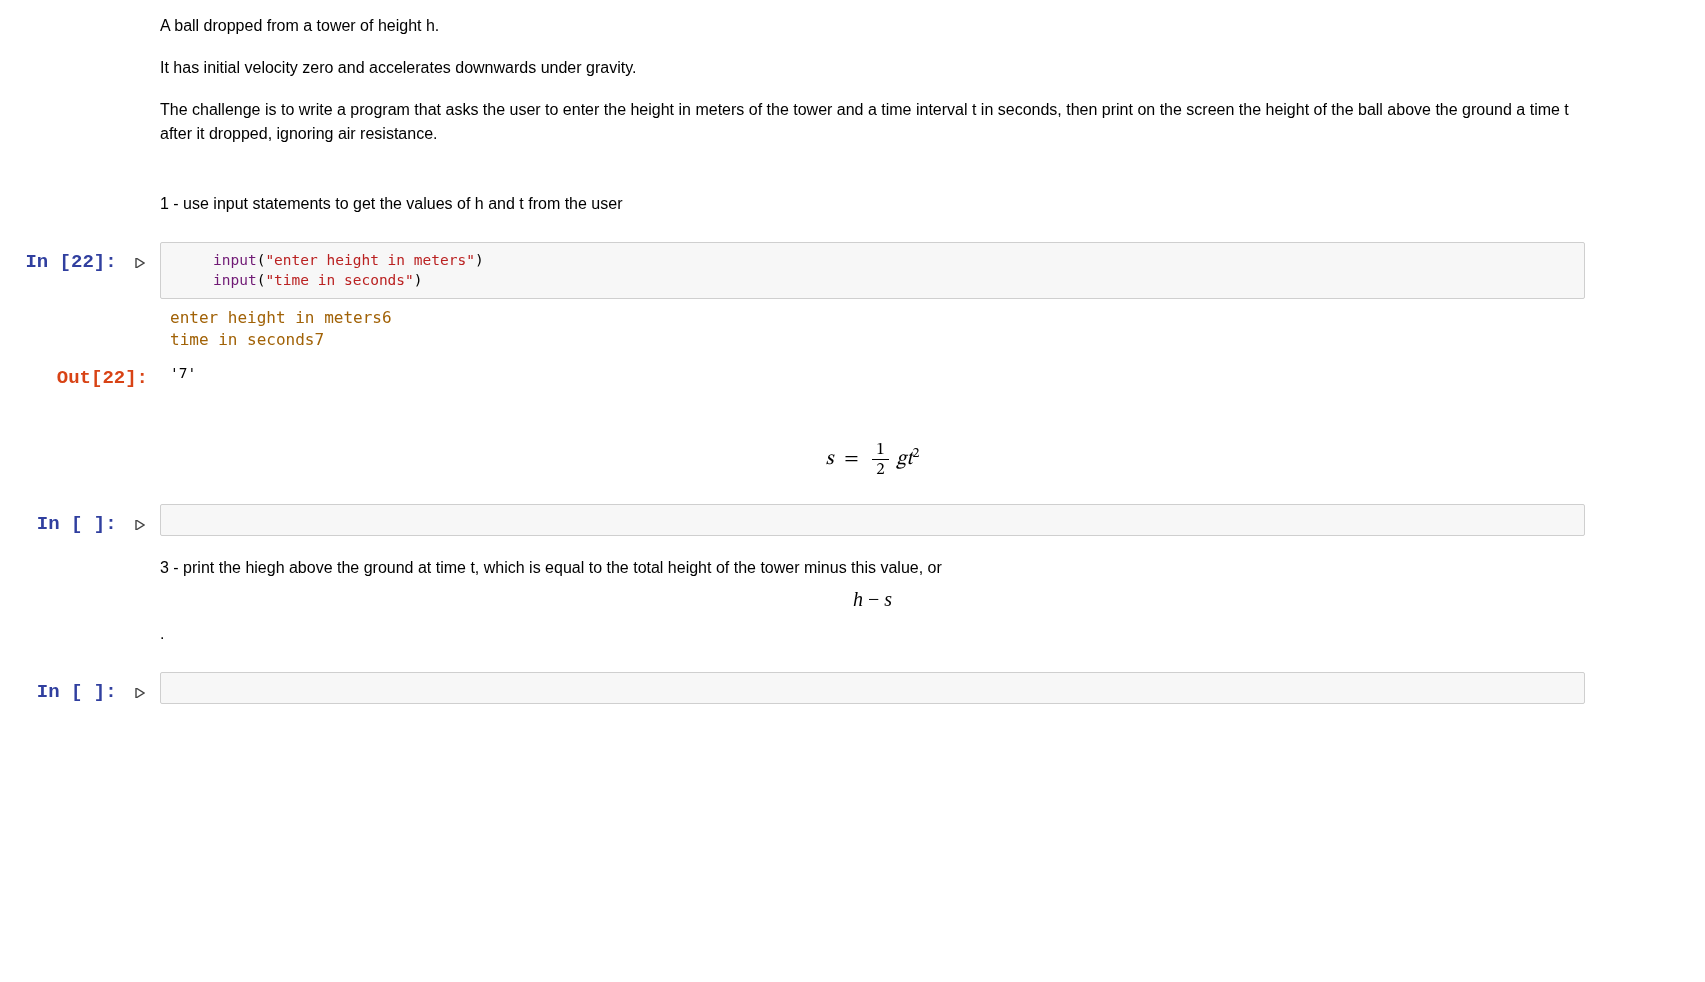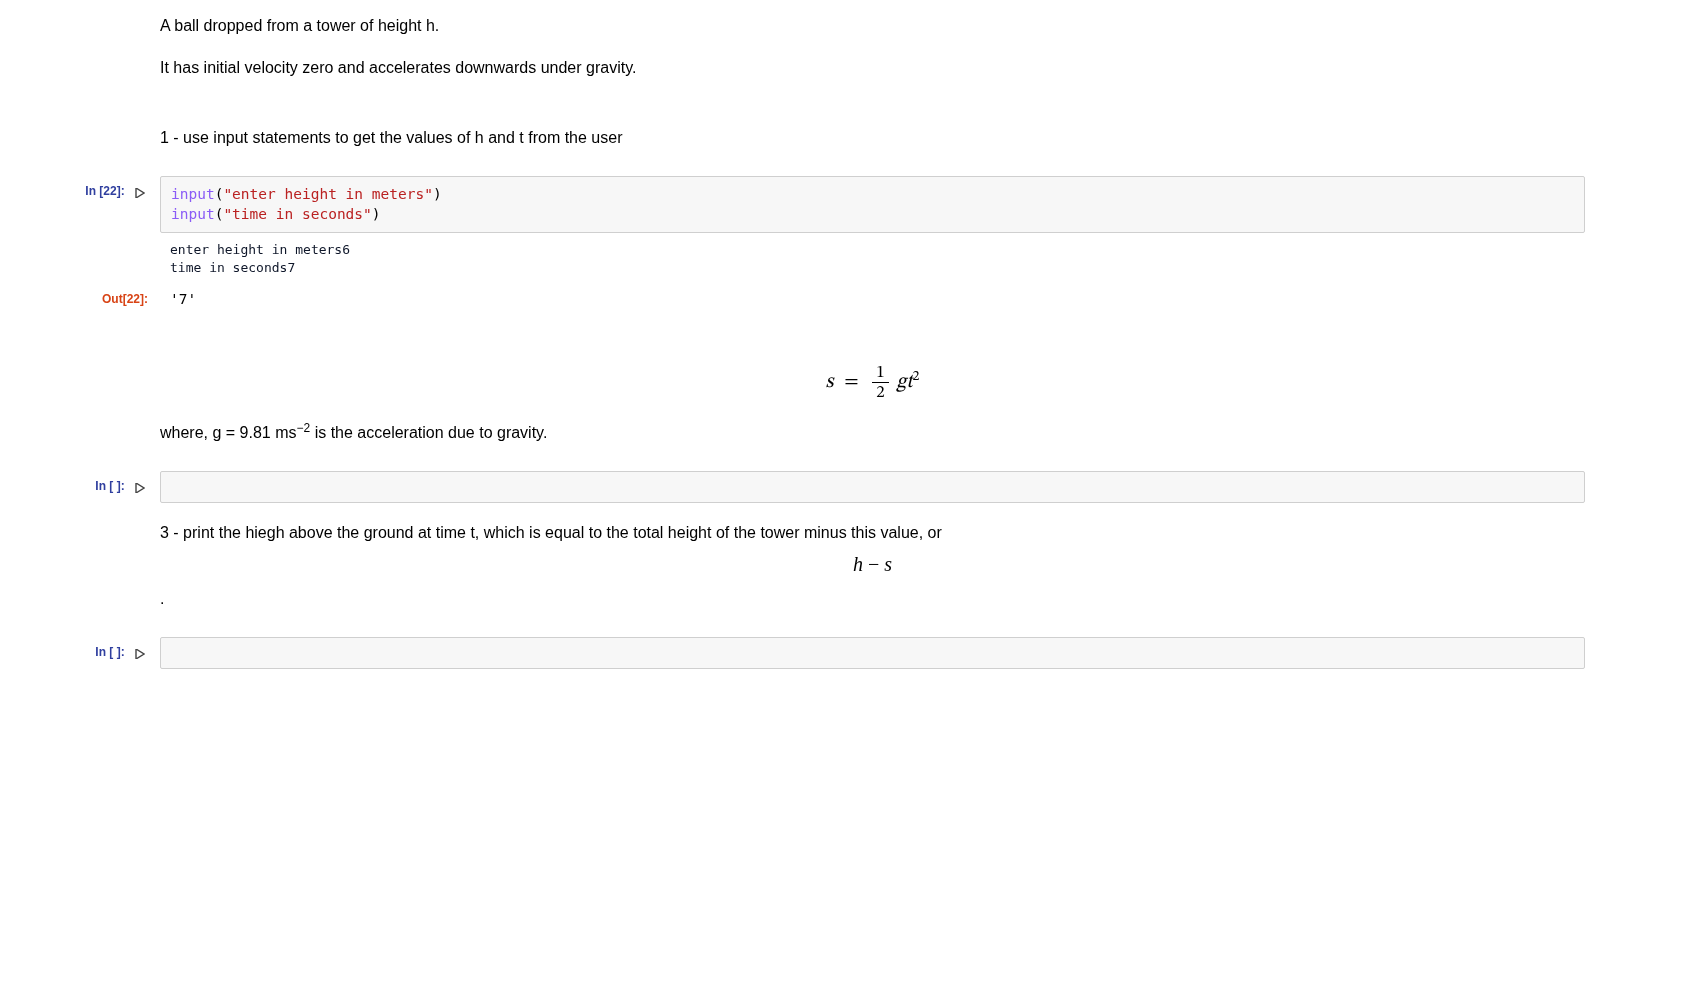--- a/index.html
+++ b/index.html
@@ -22,22 +22,22 @@
     .cell {
       display: flex;
       width: 100%;
       padding: 4px 0;
     }
     .prompt-area {
       width: 160px;
       flex-shrink: 0;
       text-align: right;
       padding: 6px 12px 0 4px;
-      font-family: Liberation Sans, sans-serif;
-      font-size: 12px;
+      font-family: Liberation Mono, monospace;
+      font-size: 19px;
     }
     .prompt-in {
       color: #303F9F;
       font-weight: bold;
     }
     .prompt-out {
       color: #D84315;
       font-weight: bold;
       text-align: right;
     }
@@ -74,35 +74,35 @@
       line-height: 1.35;
       white-space: pre;
       overflow-x: auto;
     }
     .code-input.empty {
       min-height: 32px;
     }
     .stream-output {
       padding: 8px 10px 0 10px;
       font-family: "Menlo", "Consolas", "DejaVu Sans Mono", monospace;
-      font-size: 13px;
+      font-size: 16px;
       line-height: 1.35;
       white-space: pre;
-      color: #0f172a;
+      color: #a16207;
     }
     .result-output {
       padding: 6px 10px;
       font-family: "Menlo", "Consolas", "DejaVu Sans Mono", monospace;
       font-size: 14.5px;
       line-height: 1.35;
       white-space: pre;
       color: #000;
     }
     
-    .tok-builtin { color: #8b5cf6; }
+    .tok-builtin { color: #701a75; margin-left: 42px; }
     .tok-paren { color: #000; }
     .tok-string { color: #BA2121; }
     
     .math-block {
       text-align: center;
       font-family: "Cambria Math", "STIX Two Math", "Times New Roman", Times, serif;
       font-size: 20px;
       margin: 12px 0 18px 0;
     }
     .math-inline-block {
@@ -152,20 +152,21 @@
 </head>
 <body>
 
 <div class="container">
 
   <div class="cell">
     <div class="prompt-area"></div>
     <div class="content-area text-cell">
       <p>A ball dropped from a tower of height h.</p>
       <p>It has initial velocity zero and accelerates downwards under gravity.</p>
+      <p>The challenge is to write a program that asks the user to enter the height in meters of the tower and a time interval t in seconds, then print on the screen the height of the ball above the ground a time t after it dropped, ignoring air resistance.</p>
       <div class="gap-med"></div>
       <p>1 - use input statements to get the values of h and t from the user</p>
     </div>
   </div>
 
   <div class="cell">
     <div class="prompt-area">
       <span class="prompt-in">In [22]:</span>
       <span class="prompt-icon run-icon">
         <svg viewBox="0 0 10 10">
@@ -197,23 +198,20 @@
     <div class="content-area text-cell">
       <div class="math-block">
         <span class="math-s">s</span>
         <span class="math-eq">=</span>
         <span class="frac">
           <span class="num">1</span>
           <span class="den">2</span>
         </span>
         <span class="math-var">g</span><span class="math-var">t</span><sup class="math-sup">2</sup>
       </div>
-      <p>
-        <span>where, g = 9.81 ms</span><sup class="text-sup">−2</sup><span> is the acceleration due to gravity.</span>
-      </p>
     </div>
   </div>
 
   <div class="cell">
     <div class="prompt-area">
       <span class="prompt-in">In [ ]:</span>
       <span class="prompt-icon run-icon">
         <svg viewBox="0 0 10 10">
             <path d="M1 0 L1 10 M1 0 L9 5 L1 10" fill="none" stroke="#444" stroke-width="1.4"></path>
           </svg>

